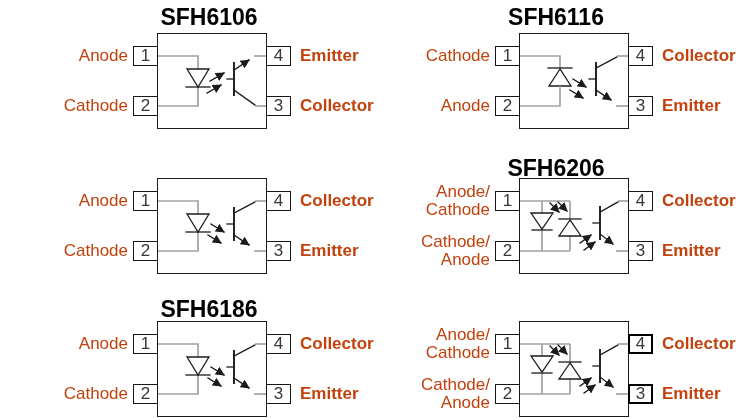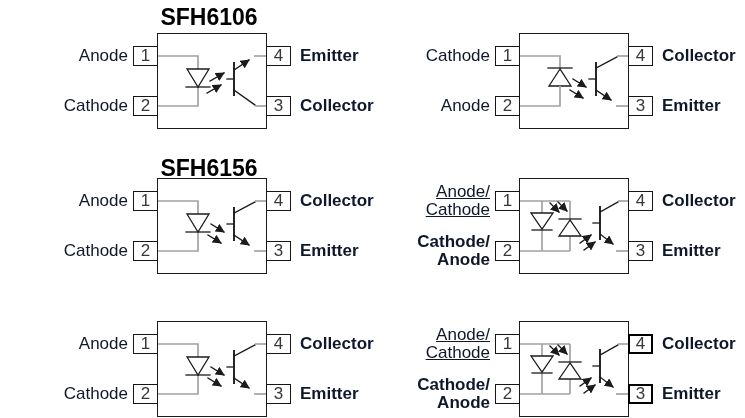--- a/index.html
+++ b/index.html
@@ -11,28 +11,28 @@
   .c-right .title{left:139px;}
   .pkg{position:absolute;left:157px;top:33px;width:110px;height:96px;border:1.5px solid #1b1b1b;box-sizing:border-box;background:#fff;}
   .circ{position:absolute;left:158px;top:34px;width:108px;height:94px;overflow:visible;}
   .pin{position:absolute;width:25px;height:20px;box-sizing:border-box;border:1px solid #151515;background:#fff;
        text-align:center;font-size:17px;line-height:18px;color:#383838;}
   .pin.bold{border-width:2px;line-height:16px;border-color:#000;}
   .p1{left:133px;top:46px;}
   .p2{left:133px;top:96px;}
   .p4{left:266px;top:46px;}
   .p3{left:266px;top:96px;}
-  .lab{position:absolute;font-size:17px;color:#0f172a;white-space:nowrap;}
+  .lab{position:absolute;font-size:17px;color:#c2410c;white-space:nowrap;}
   .lab span{display:block;}
   .lab.left{left:0;width:128px;text-align:right;}
   .lab.right{left:300px;text-align:left;font-weight:bold;}
   .one.l1{top:46px;height:20px;line-height:20px;}
   .one.l2{top:96px;height:20px;line-height:20px;}
-  .two.l1{top:38px;line-height:18px;text-decoration:underline;}
-  .two.l2{top:88px;line-height:18px;font-weight:bold;}
+  .two.l1{top:38px;line-height:18px;}
+  .two.l2{top:88px;line-height:18px;}
   .r4{top:46px;height:20px;line-height:20px;}
   .r3{top:96px;height:20px;line-height:20px;}
   .k{stroke:#1b1b1b;stroke-width:1.3;fill:none;stroke-linecap:square;}
   .bb{stroke-width:1.9;}
   .w{stroke:#a2a2a2;stroke-width:1.7;fill:none;}
   .tri{stroke:#1b1b1b;stroke-width:1.3;fill:#ffffff;stroke-linejoin:miter;}
   marker path{fill:#1b1b1b;stroke:none;}
 </style>
 </head>
 <body>
@@ -71,20 +71,21 @@
         <path class="w" d="M97,72 H108"></path>
       </g>
     </svg>
     <div class="pin p1">1</div>
     <div class="pin p2">2</div>
     <div class="pin p4">4</div>
     <div class="pin p3">3</div>
   </div>
 
   <div class="cell c-right" style="left:362px;top:0;width:383px;height:144px;">
+    <div class="title" style="top:4px;">SFH6116</div>
     <div class="lab left one l1">Cathode</div>
     <div class="lab left one l2">Anode</div>
     <div class="lab right r4">Collector</div>
     <div class="lab right r3">Emitter</div>
     <div class="pkg"></div>
     <svg class="circ" viewBox="0 0 108 94">
       <defs>
           <marker id="ah1" viewBox="0 0 10 10" refX="9" refY="5" markerWidth="7" markerHeight="7" orient="auto">
             <path d="M0,0 L10,5 L0,10 Z"></path>
           </marker>
@@ -108,21 +109,20 @@
         <path class="w" d="M96,72 H108"></path>
       </g>
     </svg>
     <div class="pin p1">1</div>
     <div class="pin p2">2</div>
     <div class="pin p4">4</div>
     <div class="pin p3">3</div>
   </div>
 
   <div class="cell c-left" style="left:0;top:145px;width:372px;height:143px;">
-    <div class="title" style="top:10px;">SFH6156</div>
     <div class="lab left one l1">Anode</div>
     <div class="lab left one l2">Cathode</div>
     <div class="lab right r4">Collector</div>
     <div class="lab right r3">Emitter</div>
     <div class="pkg"></div>
     <svg class="circ" viewBox="0 0 108 94">
       <defs>
           <marker id="ah2" viewBox="0 0 10 10" refX="9" refY="5" markerWidth="7" markerHeight="7" orient="auto">
             <path d="M0,0 L10,5 L0,10 Z"></path>
           </marker>
@@ -146,20 +146,21 @@
         <path class="w" d="M96,72 H108"></path>
       </g>
     </svg>
     <div class="pin p1">1</div>
     <div class="pin p2">2</div>
     <div class="pin p4">4</div>
     <div class="pin p3">3</div>
   </div>
 
   <div class="cell c-right" style="left:362px;top:145px;width:383px;height:143px;">
+    <div class="title" style="top:10px;">SFH6206</div>
     <div class="lab left two l1">
       <span>Anode/</span>
       <span>Cathode</span>
     </div>
     <div class="lab left two l2">
       <span>Cathode/</span>
       <span>Anode</span>
     </div>
     <div class="lab right r4">Collector</div>
     <div class="lab right r3">Emitter</div>
@@ -197,20 +198,21 @@
         <path class="w" d="M96,72 H108"></path>
       </g>
     </svg>
     <div class="pin p1">1</div>
     <div class="pin p2">2</div>
     <div class="pin p4">4</div>
     <div class="pin p3">3</div>
   </div>
 
   <div class="cell c-left" style="left:0;top:288px;width:372px;height:130px;">
+    <div class="title" style="top:8px;">SFH6186</div>
     <div class="lab left one l1">Anode</div>
     <div class="lab left one l2">Cathode</div>
     <div class="lab right r4">Collector</div>
     <div class="lab right r3">Emitter</div>
     <div class="pkg"></div>
     <svg class="circ" viewBox="0 0 108 94">
       <defs>
           <marker id="ah4" viewBox="0 0 10 10" refX="9" refY="5" markerWidth="7" markerHeight="7" orient="auto">
             <path d="M0,0 L10,5 L0,10 Z"></path>
           </marker>

